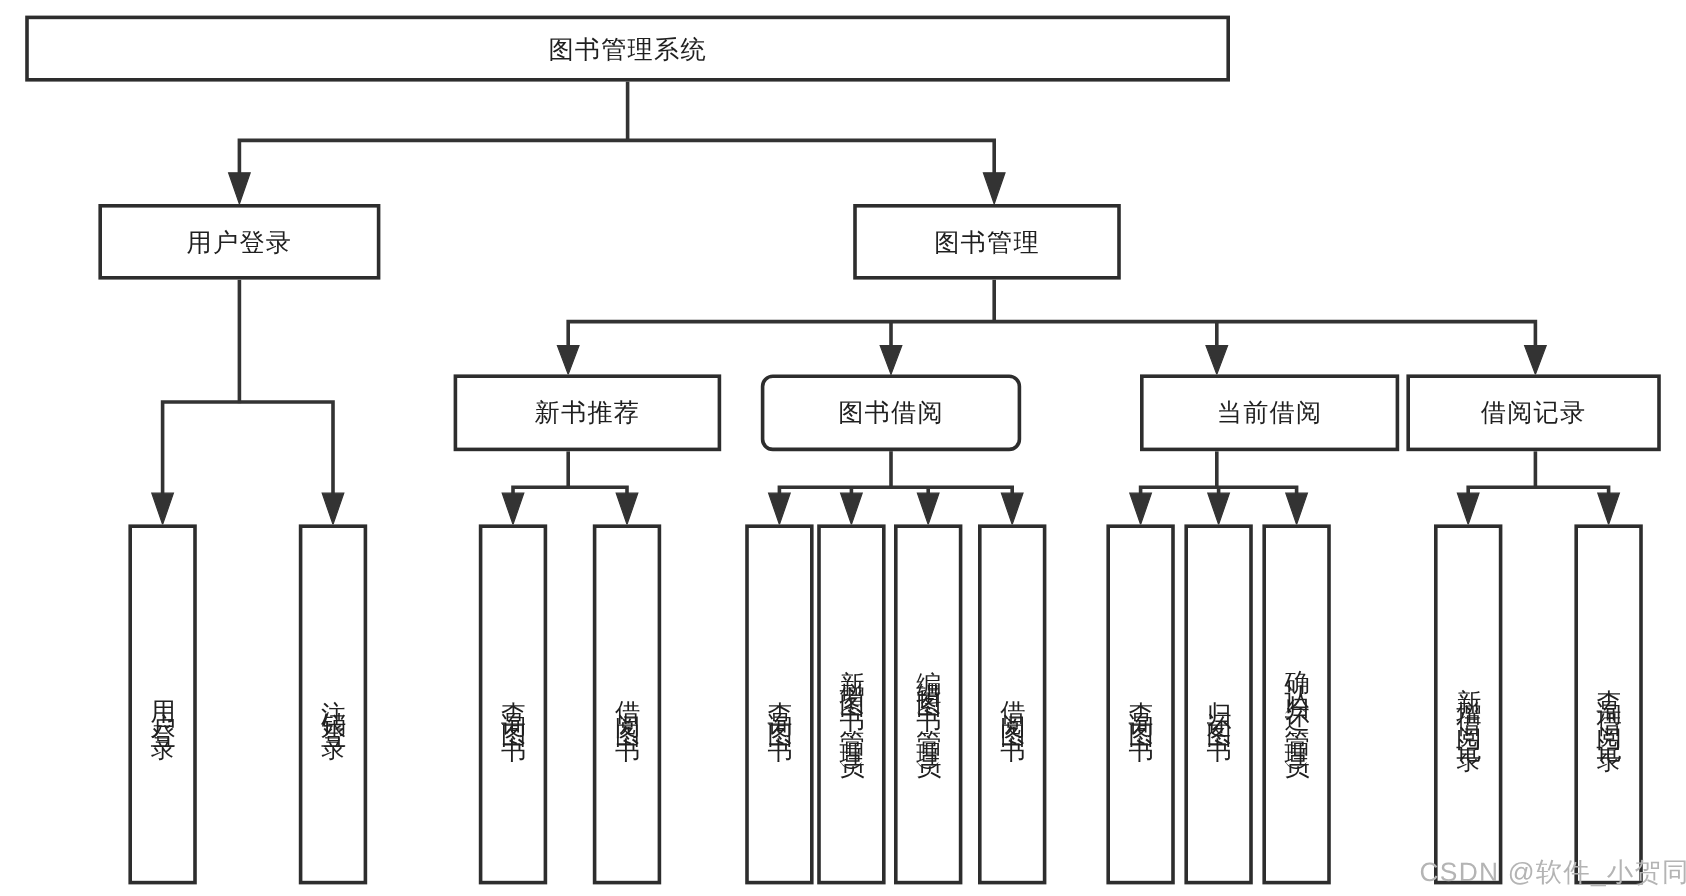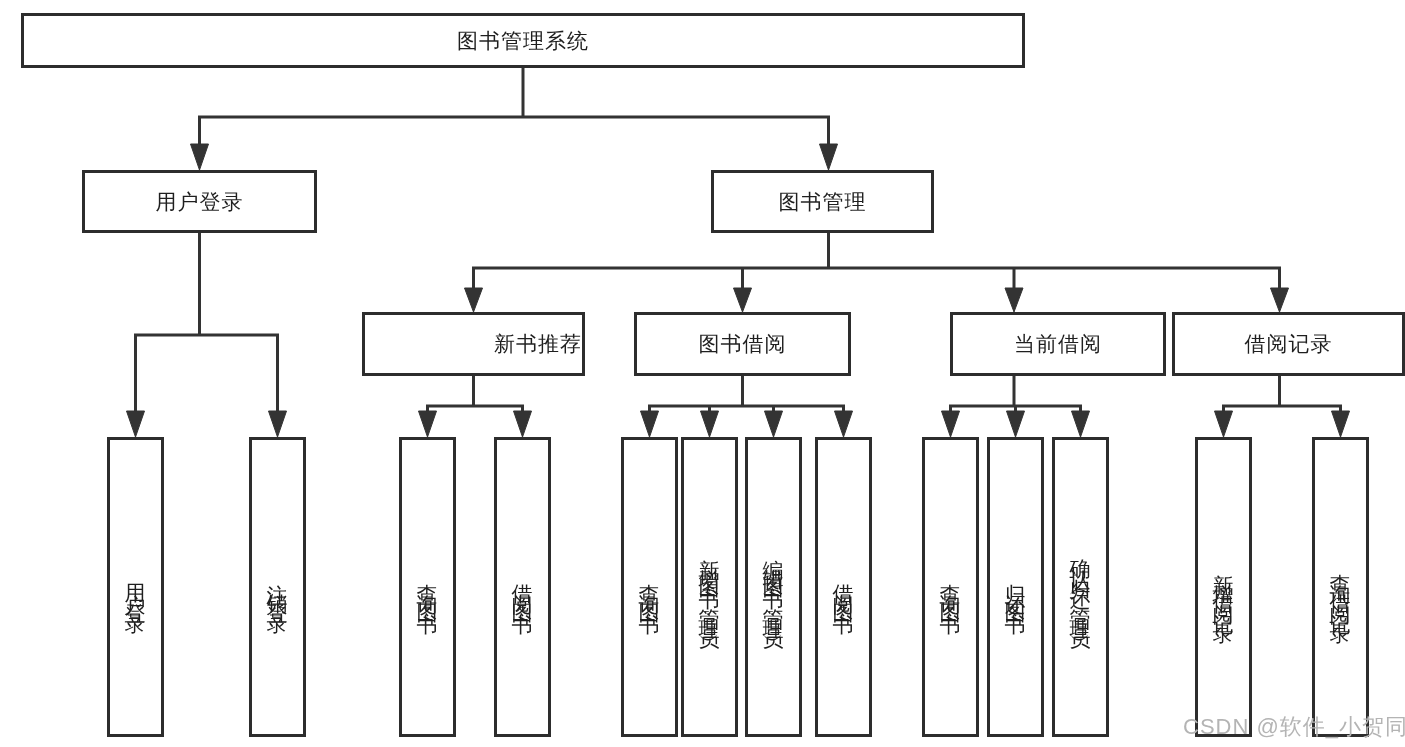--- a/index.html
+++ b/index.html
@@ -19,24 +19,24 @@
   }
   .watermark{
     position:absolute;left:1183px;top:712px;font-size:22px;color:#b4b4b4;
     letter-spacing:1px;white-space:nowrap;
   }
   
   .n-root{left:21px;top:13px;width:1004px;height:55px;text-align:center;}
   .n-l2a{left:82px;top:170px;width:235px;height:63px;}
   .n-l2b{left:711px;top:170px;width:223px;height:63px;}
   .n-l3{top:312px;height:64px;}
-  .n-l3a{left:362px;width:223px;justify-content:flex-end;}
-  .n-l3b{left:634px;width:217px;}
+  .n-l3a{left:378px;width:223px;}
+  .n-l3b{left:634px;width:217px;border-radius:10px;}
   .n-l3c{left:906px;width:216px;margin-left:44px;}
-  .n-l3d{left:1172px;width:233px;}
+  .n-l3d{left:1172px;width:212px;}
   .n-leaf{top:437px;width:57px;height:300px;}
   .n-u1{left:107px;} .n-u2{left:249px;}
   .n-n1{left:399px;} .n-n2{left:494px;}
   .n-b1{left:621px;} .n-b2{left:681px;} .n-b3{left:745px;} .n-b4{left:815px;}
   .n-c1{left:922px;} .n-c2{left:987px;} .n-c3{left:1052px;}
   .n-r1{left:1195px;} .n-r2{left:1312px;}
 </style>
 </head>
 <body>
 

